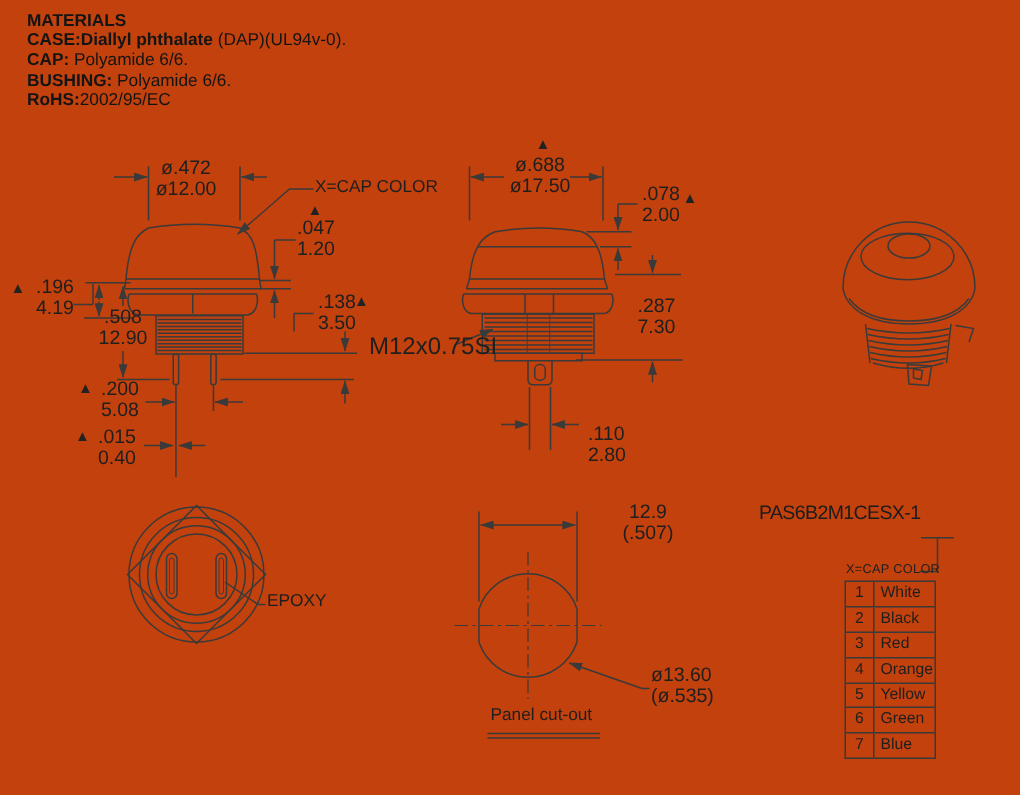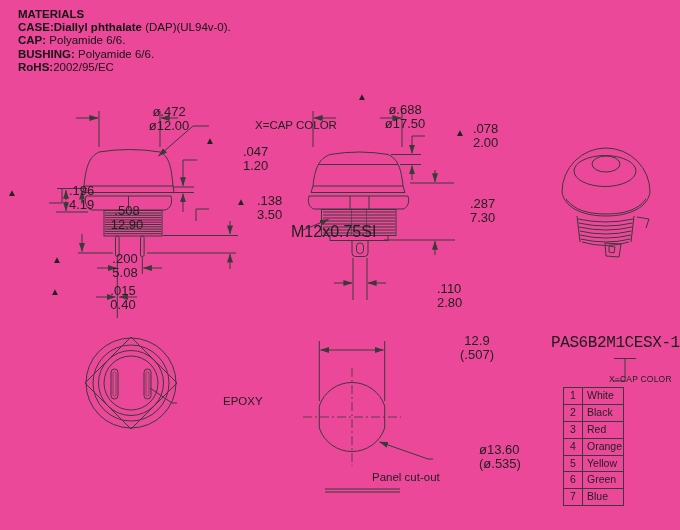--- a/index.html
+++ b/index.html
@@ -1,32 +1,32 @@
 <!DOCTYPE html>
 <html><head>
 <meta charset="utf-8">
 <style>
   html,body{margin:0;padding:0;background:#fff;}
-  .page{position:relative;width:680px;height:530px;background:#ec4899;overflow:hidden;
+  .page{position:relative;width:680px;height:530px;background:#c2410c;overflow:hidden;
         font-family:"Liberation Sans",sans-serif;color:#1f1f1f;}
   svg.linework{position:absolute;left:0;top:0;}
   svg.linework *{stroke:#3a3a3a;fill:none;stroke-width:1;stroke-linecap:butt;}
   svg.linework .ah{fill:#3a3a3a;stroke:none;}
   svg.linework .t6{stroke-width:0.6;}
   svg.linework .cl{stroke-width:0.8;stroke-dasharray:9 3 2 3;}
-  .lbl{position:absolute;white-space:nowrap;color:#1f1f1f;padding-left:45px;}
+  .lbl{position:absolute;white-space:nowrap;color:#1f1f1f;}
   .dim{font-size:13px;line-height:13.5px;}
   .dim span{display:block;}
   .ctr{text-align:center;}
   .tri{position:absolute;font-size:10px;line-height:10px;color:#222;}
   .materials{position:absolute;left:18px;top:8px;font-size:11.5px;line-height:13.2px;color:#141414;}
   .materials .ttl{font-weight:bold;}
   .materials .b{font-weight:bold;}
   .note{font-size:11.5px;}
-  .partnum{font-size:16px;letter-spacing:-0.4px;color:#1c1c1c;font-family:Liberation Mono, monospace;}
+  .partnum{font-size:13px;letter-spacing:-0.4px;color:#1c1c1c;}
   .tblhdr{font-size:8.5px;letter-spacing:0.2px;}
   .colortable{position:absolute;left:563px;top:387px;width:59px;border:1px solid #3a3a3a;
               font-size:10.5px;line-height:15px;}
   .colortable .row{display:grid;grid-template-columns:19px 1fr;height:15.9px;border-top:1px solid #3a3a3a;}
   .colortable .row:first-child{border-top:none;}
   .colortable .code{border-right:1px solid #3a3a3a;text-align:center;}
   .colortable .cname{padding-left:4px;}
 </style>
 </head>
 <body>

